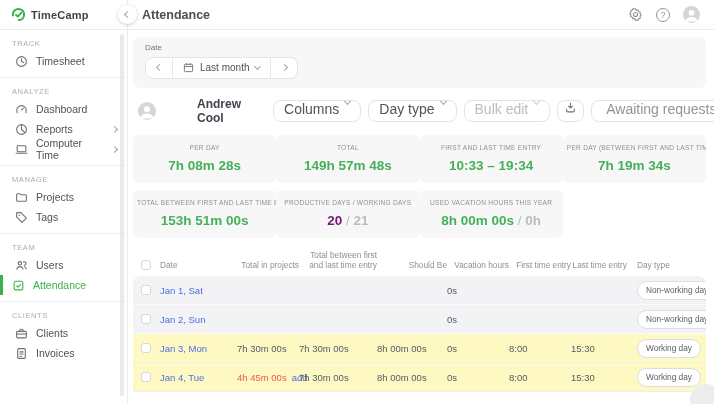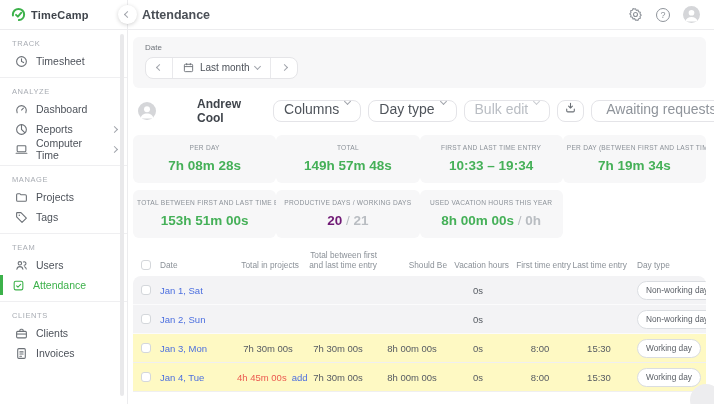--- a/index.html
+++ b/index.html
@@ -61,21 +61,21 @@
   .val-dark { color:#701a75; }
   .val-sep { color:#b9bdc2; font-weight:normal; }
   .val-sub { color:#b9bdc2; }
 
   
   .grid-row { display:grid; grid-template-columns:96px 62px 78px 70px 62px 62px 56px 1fr; align-items:center; padding-left:8px; padding-right:6px; }
   .thead { margin-top:12px; font-size:8.3px; color:#8b9198; align-items:end; padding-bottom:6px; }
   .th { text-align:right; line-height:1.25; }
   .th.left { text-align:left; }
   .th.daytype { padding-left:10px; }
-  .cell { text-align:center; font-size:9.5px; color:#565b62; white-space:nowrap; }
+  .cell { text-align:left; font-size:9.5px; color:#565b62; white-space:nowrap; }
   .cell.left { text-align:left; }
   .date-cell { display:flex; align-items:center; gap:9px; }
   .checkbox { width:10px; height:10px; border:1px solid #d4d7db; border-radius:3px; background:#fff; flex:none; cursor:pointer; }
   .rows { border-radius:8px 8px 0 0; overflow:hidden; }
   .trow { height:29px; border-bottom:1px solid #efeff1; background:#fef9c3; }
   .trow.muted { background:#f3f3f5; border-bottom:1px solid #fbfbfc; }
   .date-link { color:#4c6fdf; font-size:9.5px; cursor:pointer; }
   .red { color:#eb5a50; }
   .add-link { color:#4c6fdf; margin-left:5px; cursor:pointer; }
   .pill { display:inline-block; border:1px solid #dadde1; border-radius:10px; padding:3px 8px 4px; font-size:8.3px;

